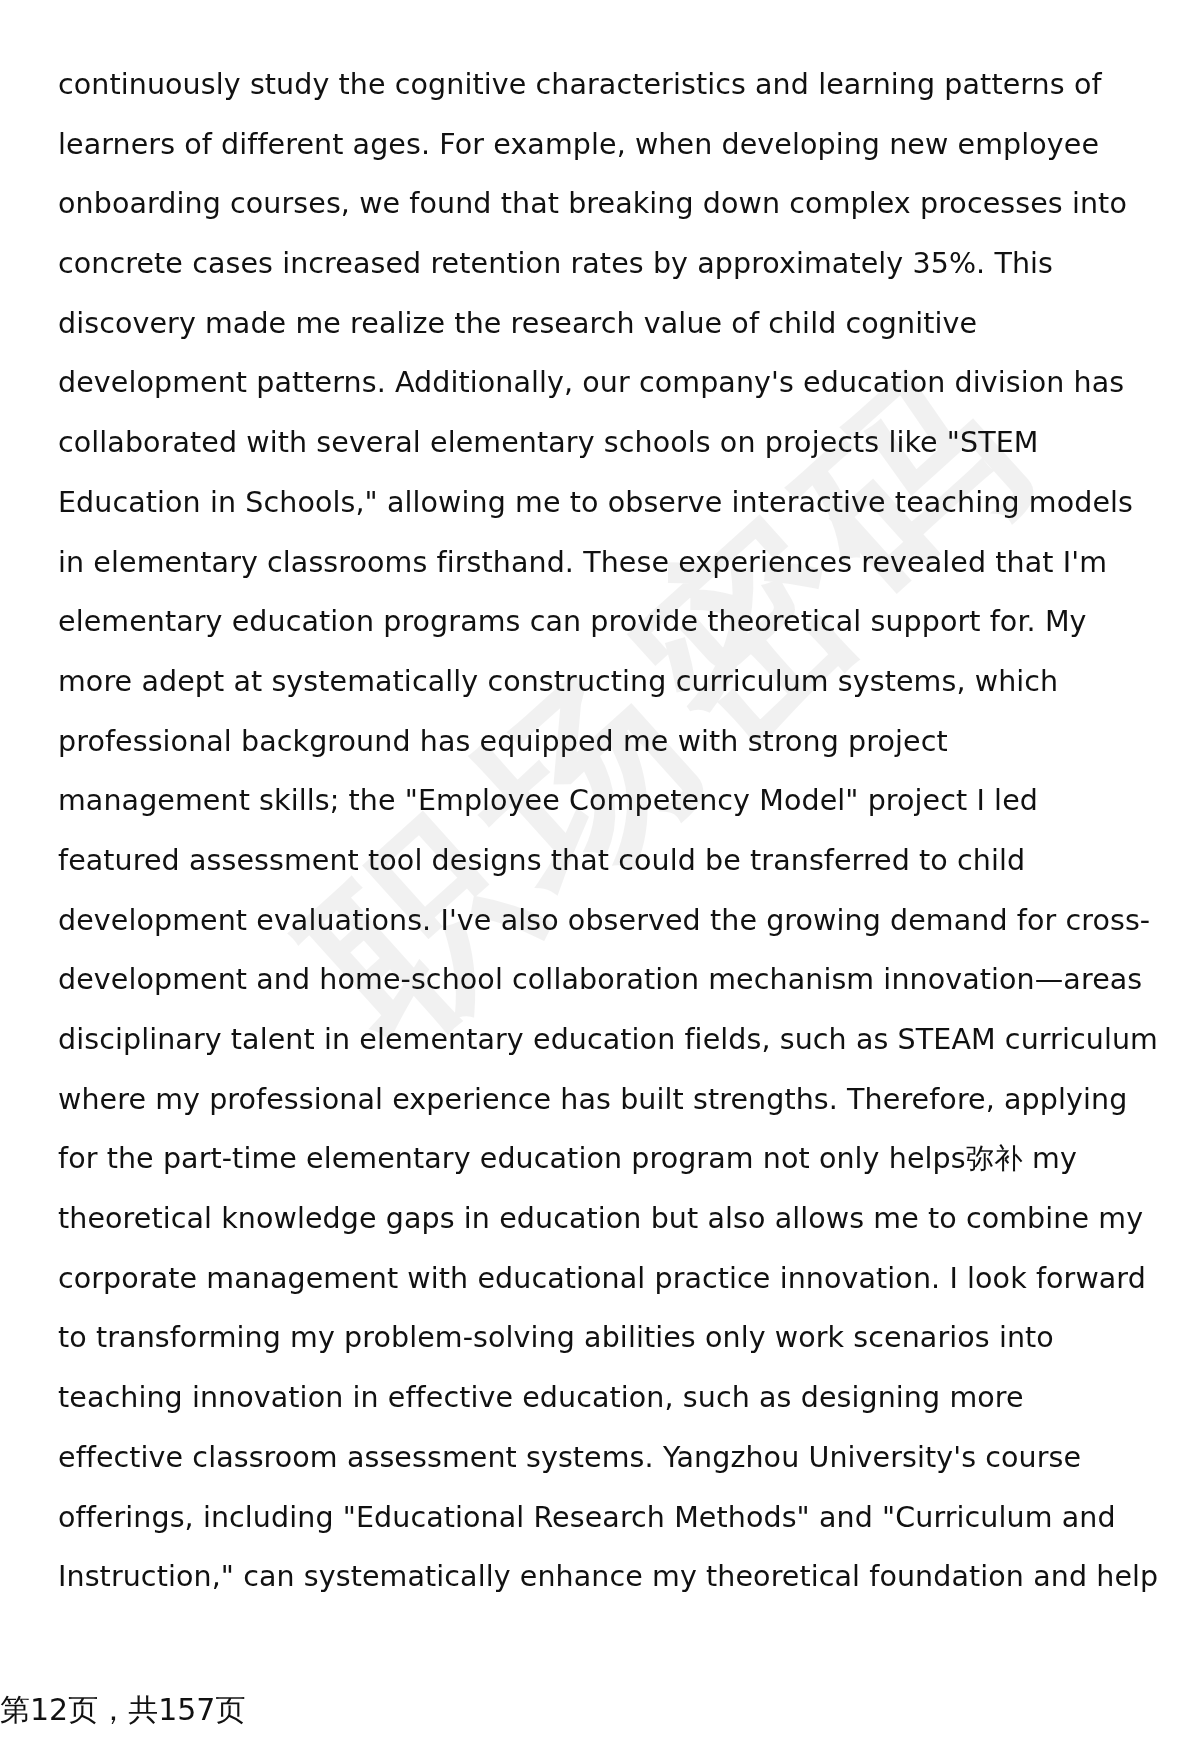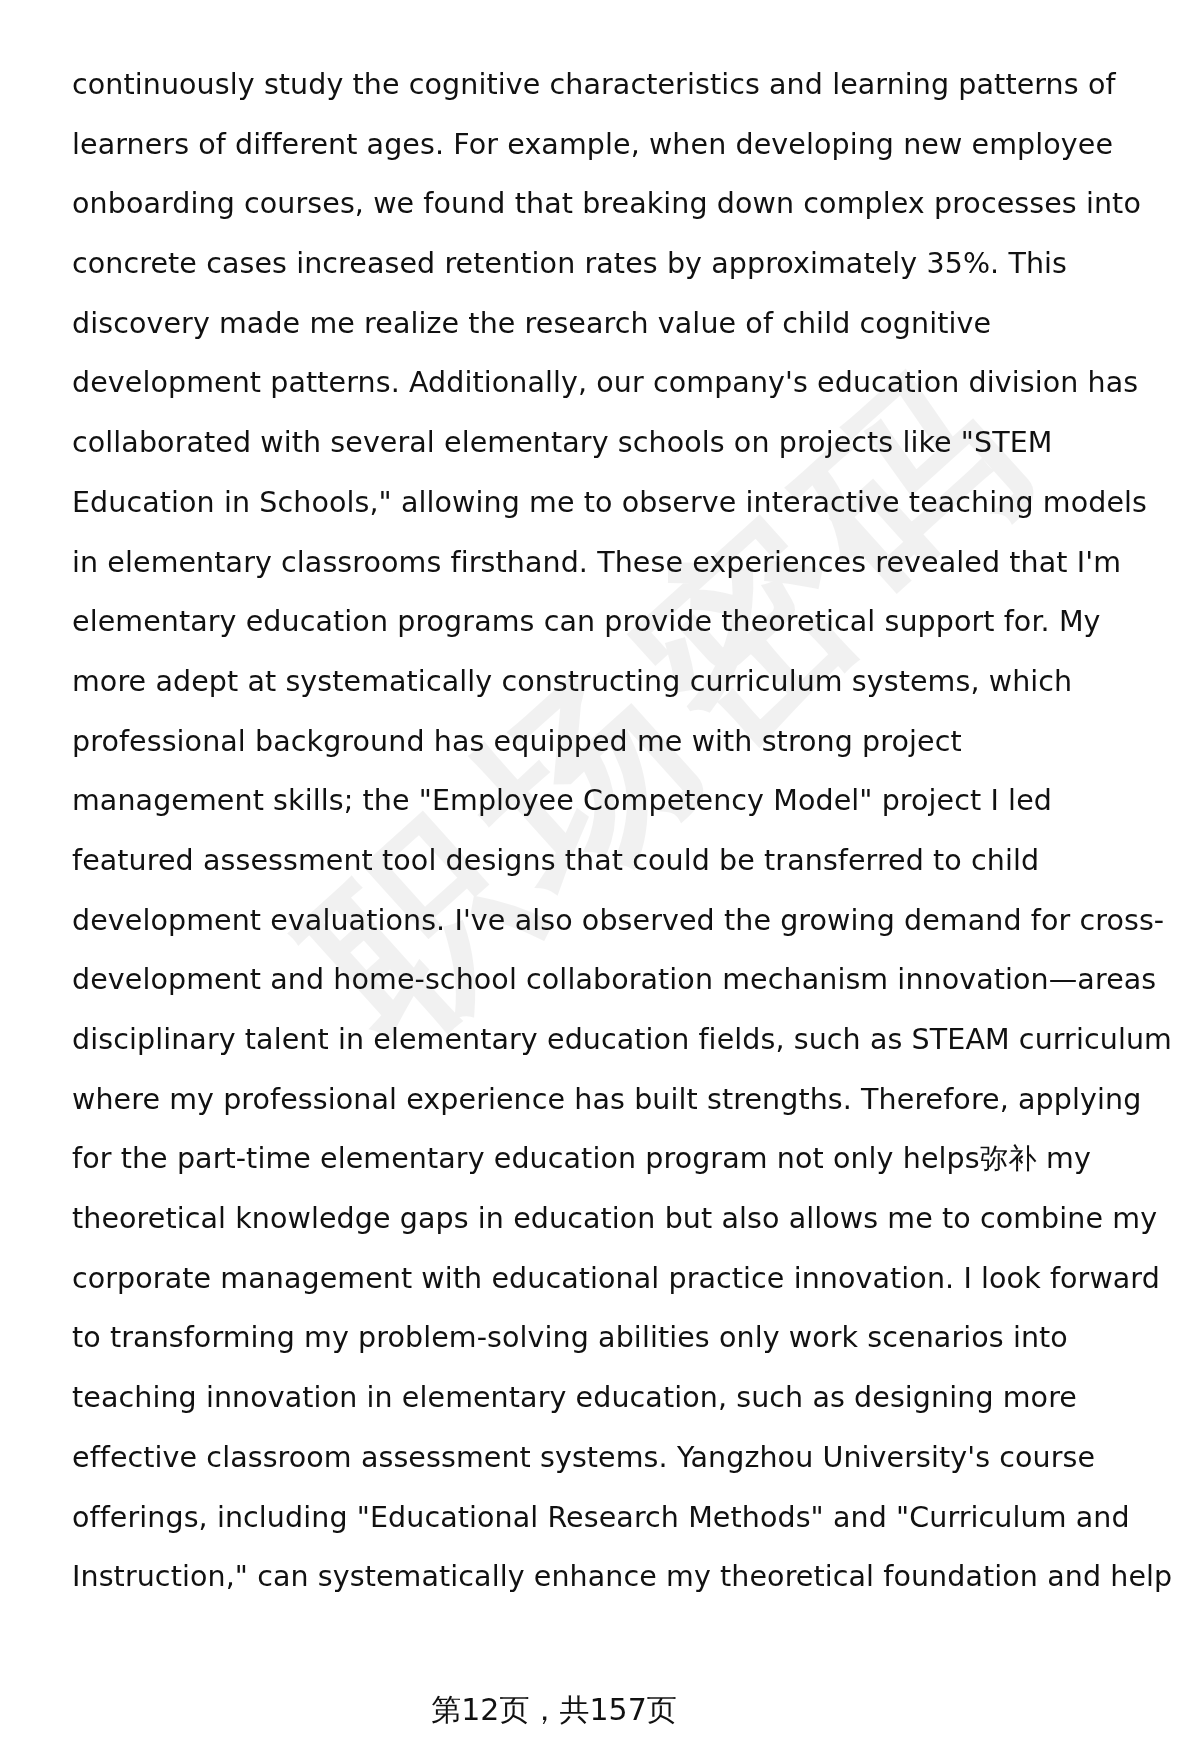--- a/index.html
+++ b/index.html
@@ -33,39 +33,39 @@
       font-weight: bold;
       color: rgba(0, 0, 0, 0.055);
       letter-spacing: 20px;
       white-space: nowrap;
       pointer-events: none;
       z-index: 0;
       font-family: "DejaVu Sans", sans-serif;
     }
     .body-text {
       position: absolute;
-      left: 72px;
+      left: 58px;
       top: 55px;
       width: 1090px;
       z-index: 1;
     }
     .line {
       display: block;
       height: 59.7px;
       line-height: 59.7px;
       font-size: 28.5px;
       white-space: nowrap;
       letter-spacing: 0.1px;
     }
     .footer {
       position: absolute;
       left: 0;
       width: 1108px;
       top: 1690px;
-      text-align: center;
+      text-align: left;
       font-size: 30px;
       line-height: 40px;
       color: #111111;
       z-index: 1;
     }
   </style>
 </head>
 <body>
 
 <div class="page">
@@ -87,20 +87,20 @@
     <span class="line">management skills; the "Employee Competency Model" project I led</span>
     <span class="line">featured assessment tool designs that could be transferred to child</span>
     <span class="line">development evaluations. I've also observed the growing demand for cross-</span>
     <span class="line">development and home-school collaboration mechanism innovation—areas</span>
     <span class="line">disciplinary talent in elementary education fields, such as STEAM curriculum</span>
     <span class="line">where my professional experience has built strengths. Therefore, applying</span>
     <span class="line">for the part-time elementary education program not only helps弥补 my</span>
     <span class="line">theoretical knowledge gaps in education but also allows me to combine my</span>
     <span class="line">corporate management with educational practice innovation. I look forward</span>
     <span class="line">to transforming my problem-solving abilities only work scenarios into</span>
-    <span class="line">teaching innovation in elementary education, such as designing more</span>
+    <span class="line">teaching innovation in effective education, such as designing more</span>
     <span class="line">effective classroom assessment systems. Yangzhou University's course</span>
     <span class="line">offerings, including "Educational Research Methods" and "Curriculum and</span>
     <span class="line">Instruction," can systematically enhance my theoretical foundation and help</span>
   </div>
 
   <div class="footer">第12页，共157页</div>
 </div>
 
 </body></html>

